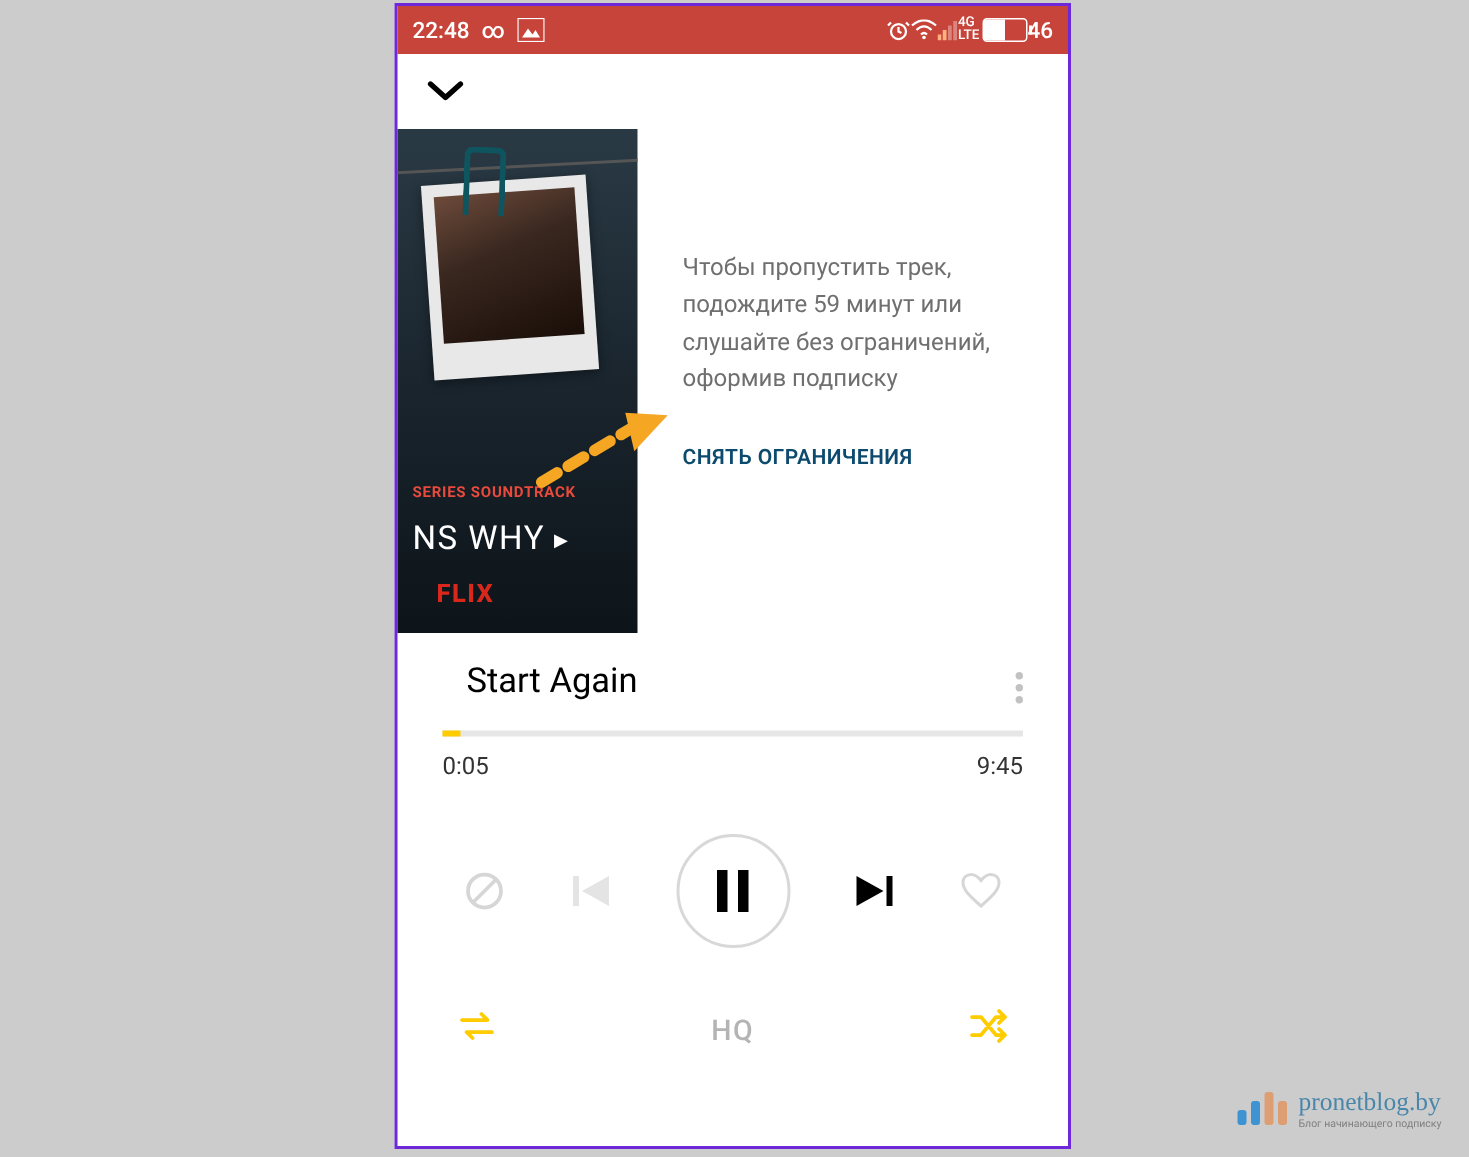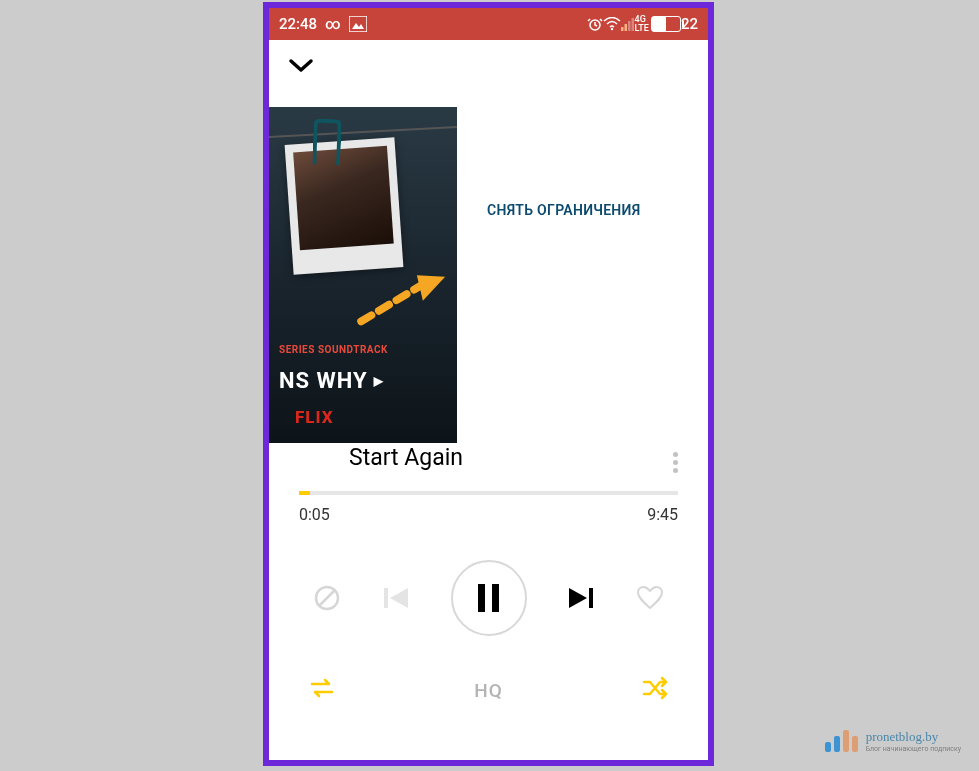--- a/index.html
+++ b/index.html
@@ -11,21 +11,21 @@
     position: relative;
     overflow: hidden;
   }
   .phone-frame {
     position: absolute;
     left: 263px;
     top: 2px;
     width: 451px;
     height: 764px;
     background: #ffffff;
-    border: 6px solid #6d28d9;
+    border: 2px solid #6d28d9;
   }
   .status-bar {
     height: 32px;
     background: #c7443a;
     color: #fff;
     display: flex;
     align-items: center;
     justify-content: space-between;
     padding: 0 10px;
     font-size: 15px;
@@ -58,26 +58,25 @@
     display: flex;
     align-items: center;
     padding: 0 18px;
   }
   .collapse-icon { font-size: 26px; color: #000; }
   .content-area {
     display: flex;
     height: 336px;
   }
   .album-art {
-    width: 188px;
+    width: 160px;
     height: 336px;
     position: relative;
     overflow: hidden;
     background: linear-gradient(180deg, #2a3a45 0%, #1a252e 50%, #0d1419 100%);
-    margin-top: 17px;
   }
   .polaroid {
     position: absolute;
     top: 34px;
     left: 20px;
     width: 110px;
     height: 130px;
     background: #e8e8e8;
     transform: rotate(-4deg);
     box-shadow: 0 2px 8px rgba(0,0,0,.4);
@@ -114,21 +113,21 @@
     font-size: 10px;
     font-weight: 700;
     letter-spacing: 0.5px;
   }
   .title-line {
     position: absolute;
     bottom: 50px;
     left: 10px;
     color: #fff;
     font-size: 22px;
-    font-weight: 700;
+    font-weight: 400;
     letter-spacing: 1px;
     display: flex;
     align-items: center;
     gap: 6px;
   }
   .title-line .tri { font-size: 12px; }
   .flix-line {
     position: absolute;
     bottom: 16px;
     left: 26px;
@@ -149,21 +148,20 @@
     color: #0c4a6e;
     font-size: 14px;
     font-weight: 600;
     letter-spacing: 0.3px;
   }
   .track-info {
     padding: 18px 30px 6px 46px;
     display: flex;
     align-items: flex-start;
     justify-content: space-between;
-    margin-left: 34px;
   }
   .track-meta { flex: 1; min-width: 0; }
   .track-title {
     font-size: 23px;
     font-weight: 400;
     color: #000;
   }
   .track-artist {
     font-size: 17px;
     color: #a5a5a5;
@@ -258,21 +256,21 @@
     align-items: center;
     gap: 8px;
     opacity: 0.9;
   }
   .wm-bars { display: flex; align-items: flex-end; gap: 3px; }
   .wm-bars span { width: 6px; background: #2f8fd3; border-radius: 2px; }
   .wm-bars span:nth-child(1){height:10px}
   .wm-bars span:nth-child(2){height:16px}
   .wm-bars span:nth-child(3){height:22px;background:#e09a6a}
   .wm-bars span:nth-child(4){height:16px;background:#e09a6a}
-  .wm-text { font-family: Georgia, serif; color: #3b7fa6; font-size: 13px; }
+  .wm-text { font-family: Georgia, serif; color: #3b7fa6; font-size: 17px; }
   .wm-sub { font-size: 7px; color: #777; }
 </style>
 </head>
 <body>
 
 <div class="phone-frame">
 
   <div class="status-bar">
     <div class="status-left">
       <span>22:48</span>
@@ -295,21 +293,21 @@
       <svg width="14" height="14" viewBox="0 0 14 14">
           <rect x="0" y="10" width="2.5" height="4" fill="#ffb080"></rect>
           <rect x="3.5" y="7" width="2.5" height="7" fill="#ffb080"></rect>
           <rect x="7" y="4" width="2.5" height="10" fill="#fff" opacity=".35"></rect>
           <rect x="10.5" y="1" width="2.5" height="13" fill="#fff" opacity=".35"></rect>
         </svg>
       <span style="font-size:9px;line-height:1">4G<br>LTE</span>
       <span class="battery-box">
           <span class="battery-fill"></span>
         </span>
-      <span>22</span>
+      <span>46</span>
     </div>
   </div>
 
   <div class="top-bar">
     <span class="collapse-icon">
       <svg width="28" height="18" viewBox="0 0 28 18">
           <path d="M4 5 L14 14 L24 5" stroke="#000" stroke-width="3.5" fill="none" stroke-linecap="round" stroke-linejoin="round"></path>
         </svg>
     </span>
   </div>
@@ -322,20 +320,21 @@
         </div>
       <div class="clip"></div>
       <div class="series-line">SERIES SOUNDTRACK</div>
       <div class="title-line">
         <span>NS WHY</span>
           <span class="tri">▶</span>
       </div>
       <div class="flix-line">FLIX</div>
     </div>
     <div class="promo-text">
+      <div>Чтобы пропустить трек, подождите 59 минут или слушайте без ограничений, оформив подписку</div>
       <div class="promo-link">СНЯТЬ ОГРАНИЧЕНИЯ</div>
     </div>
   </div>
 
   <div class="track-info">
     <div class="track-meta">
       <div class="track-title">Start Again</div>
     </div>
     <div class="more-dots">
       <span></span>

